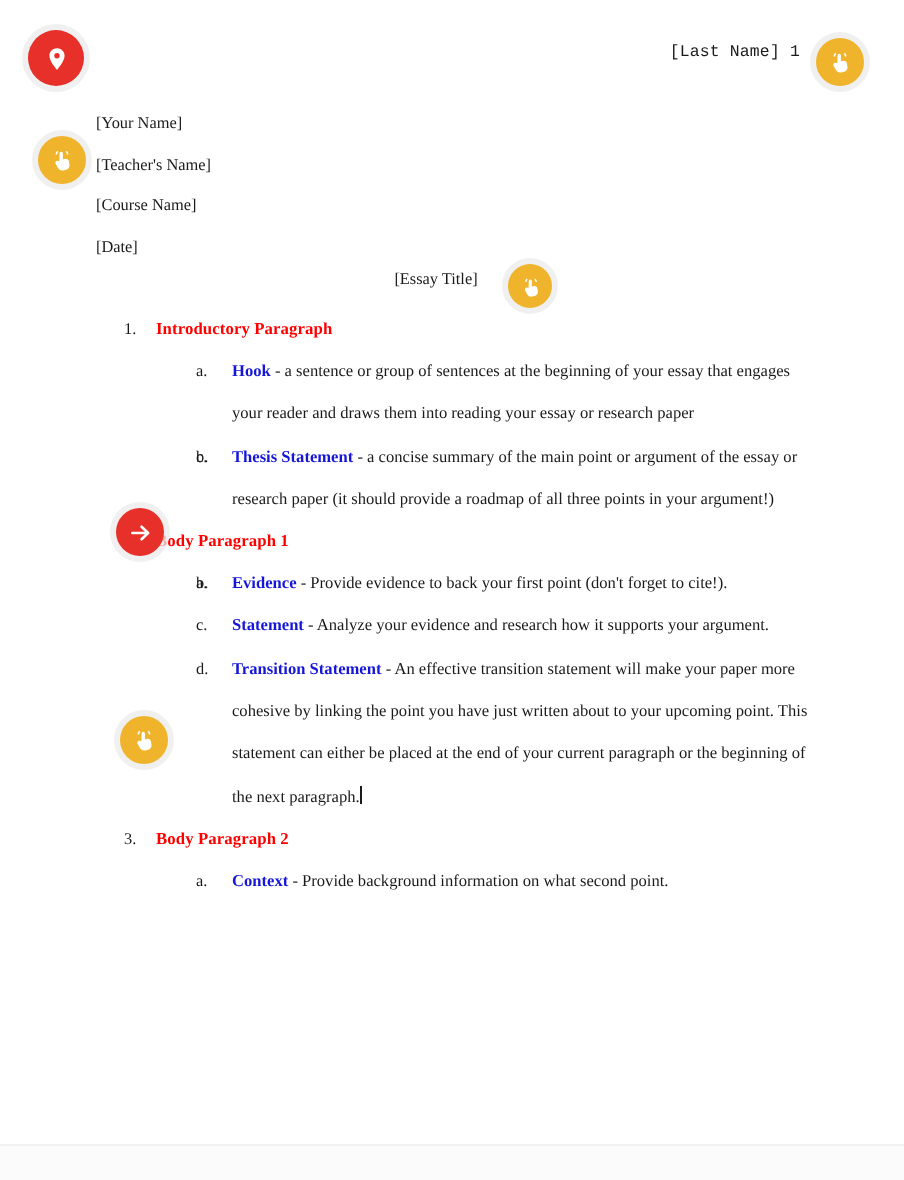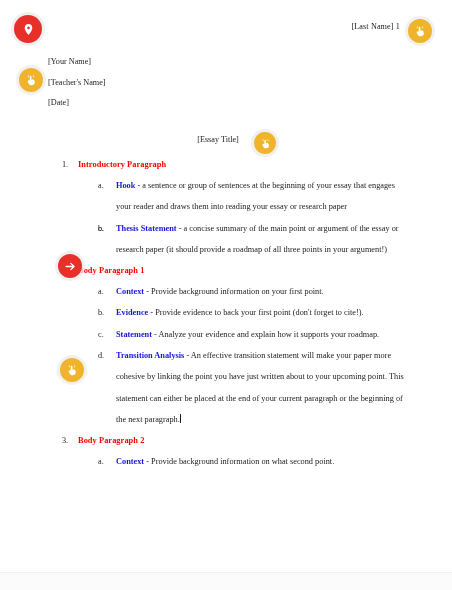--- a/index.html
+++ b/index.html
@@ -41,20 +41,21 @@
   }
 
   .header-line {
     position: absolute;
     right: 52px;
     top: 22px;
     font-size: 8.2px;
     color: #1b1b1b;
     letter-spacing: 0.1px;
     white-space: nowrap;
+    font-family: Liberation Mono, monospace;
   }
 
   .heading-block {
     position: absolute;
     left: 48px;
     top: 52px;
     font-size: 8.2px;
     color: #1b1b1b;
     line-height: 20.5px;
   }
@@ -176,20 +177,21 @@
 
 <div class="page">
 
   <div class="doc">
 
     <div class="header-line">[Last Name] 1</div>
 
     <div class="heading-block">
       <div>[Your Name]</div>
       <div>[Teacher's Name]</div>
+      <div>[Course Name]</div>
       <div>[Date]</div>
     </div>
 
     <div class="essay-title">
       <span class="ttl">[Essay Title]</span>
     </div>
 
     <ol class="outline">
 
       <li class="lvl1">
@@ -209,33 +211,32 @@
           </li>
         </ol>
       </li>
 
       <li class="lvl1">
         <span class="num">2.</span>
         <span class="sect-title">Body Paragraph 1</span>
         <ol class="sub">
           <li class="lvl2">
             <span class="num">a.</span>
-            <span class="txtwrap"><span class="kw">Context</span><span class="body"> - Provide background information on your first point.</span></span>
           </li>
           <li class="lvl2">
             <span class="num">b.</span>
             <span class="txtwrap"><span class="kw">Evidence</span><span class="body"> - Provide evidence to back your first point (don't forget to cite!).</span></span>
           </li>
           <li class="lvl2">
             <span class="num">c.</span>
-            <span class="txtwrap"><span class="kw">Statement</span><span class="body"> - Analyze your evidence and explain how it supports your roadmap.</span></span>
+            <span class="txtwrap"><span class="kw">Statement</span><span class="body"> - Analyze your evidence and research how it supports your argument.</span></span>
           </li>
           <li class="lvl2">
             <span class="num">d.</span>
-            <span class="txtwrap"><span class="kw">Transition Analysis</span><span class="body"> - An effective transition statement will make your paper more cohesive by linking the point you have just written about to your upcoming point. This statement can either be placed at the end of your current paragraph or the beginning of the next paragraph.</span><span class="caret"></span></span>
+            <span class="txtwrap"><span class="kw">Transition Statement</span><span class="body"> - An effective transition statement will make your paper more cohesive by linking the point you have just written about to your upcoming point. This statement can either be placed at the end of your current paragraph or the beginning of the next paragraph.</span><span class="caret"></span></span>
           </li>
         </ol>
       </li>
 
       <li class="lvl1">
         <span class="num">3.</span>
         <span class="sect-title">Body Paragraph 2</span>
         <ol class="sub">
           <li class="lvl2">
             <span class="num">a.</span>

